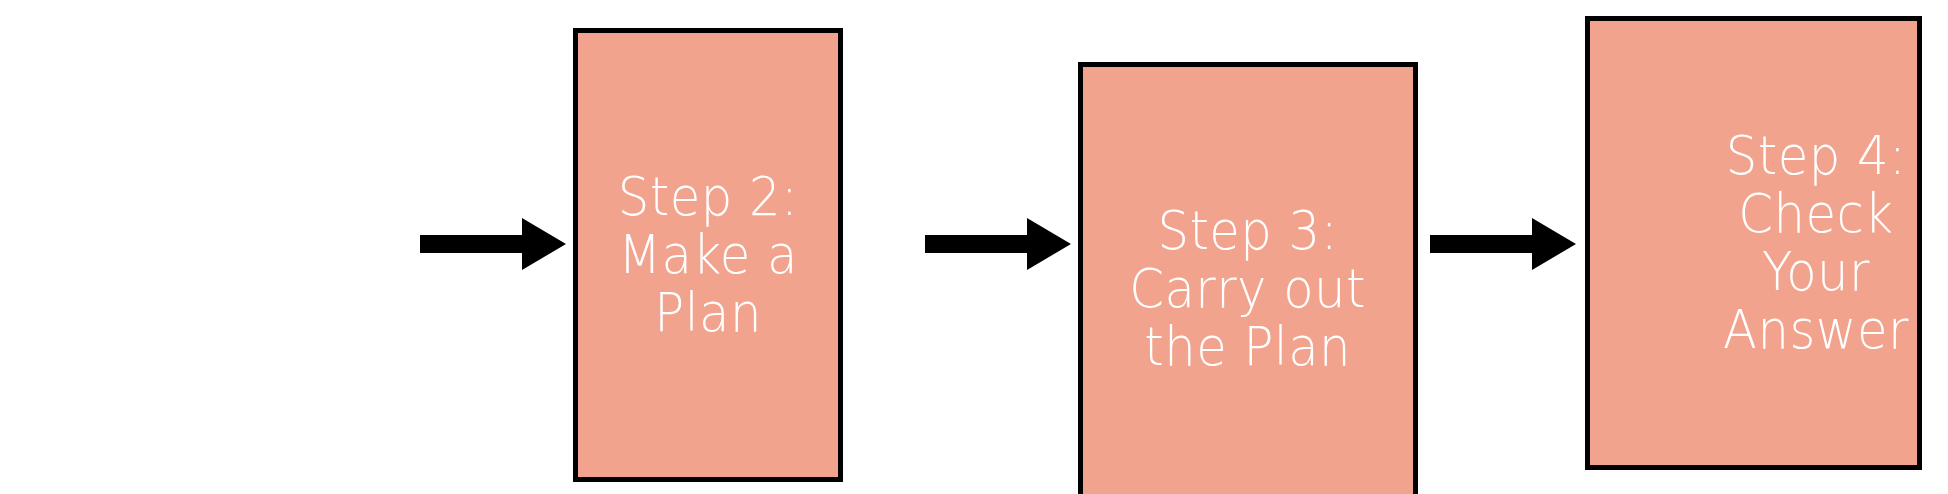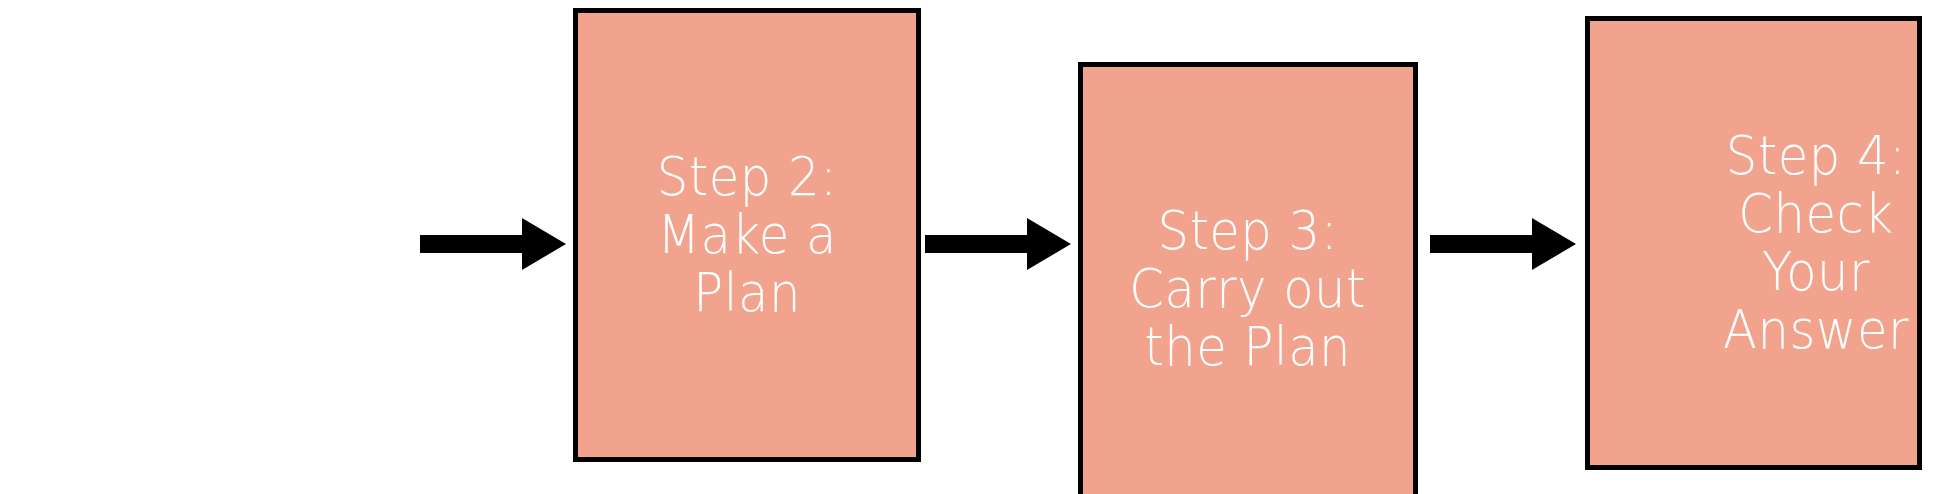--- a/index.html
+++ b/index.html
@@ -39,21 +39,21 @@
     font-size: 54px;
     line-height: 58px;
     letter-spacing: 0.5px;
     white-space: pre-line;
     transform: scaleX(0.92);
     font-stretch: normal;
   }
 
   
   #box-1 { left: 18px;   top: 16px; width: 386px; height: 454px; }
-  #box-2 { left: 573px;  top: 8px; width: 348px; height: 454px; align-items: center; }
+  #box-2 { left: 573px;  top: 28px; width: 270px; height: 454px; align-items: center; }
   #box-3 { left: 1078px; top: 16px; width: 340px; height: 454px; margin-top: 46px; }
   #box-4 { left: 1585px; top: 16px; width: 337px; height: 454px; justify-content: flex-end; }
 
   
   .arrow {
     position: absolute;
     height: 64px;
     top: 212px;
   }
   .arrow svg { display: block; }

